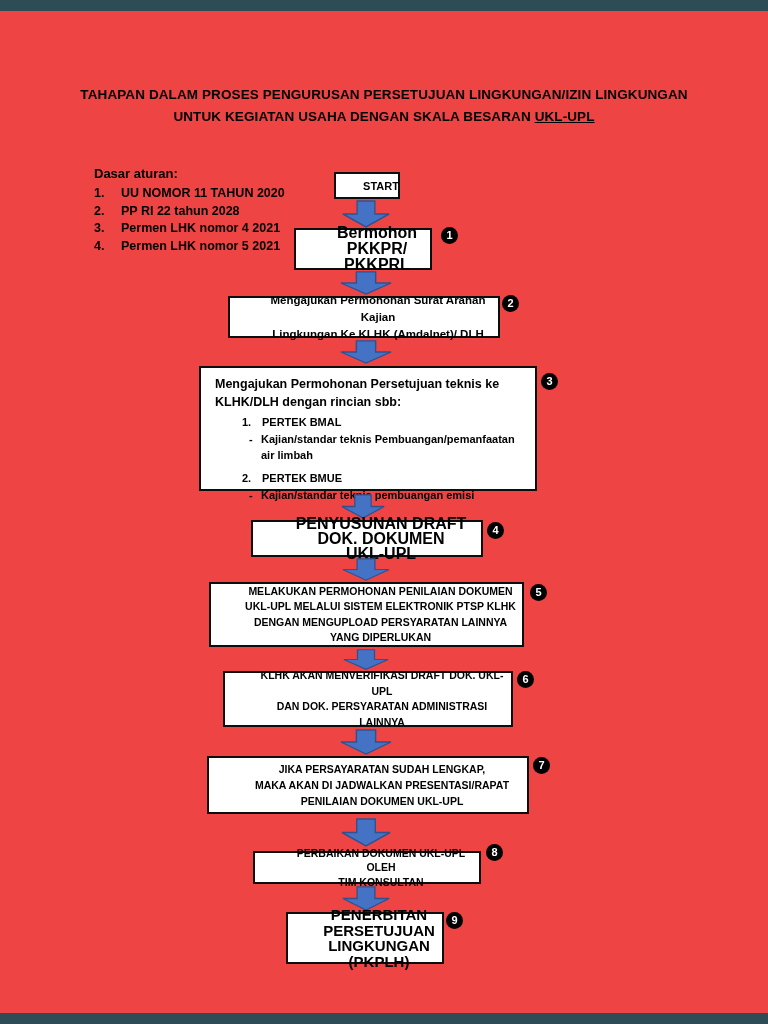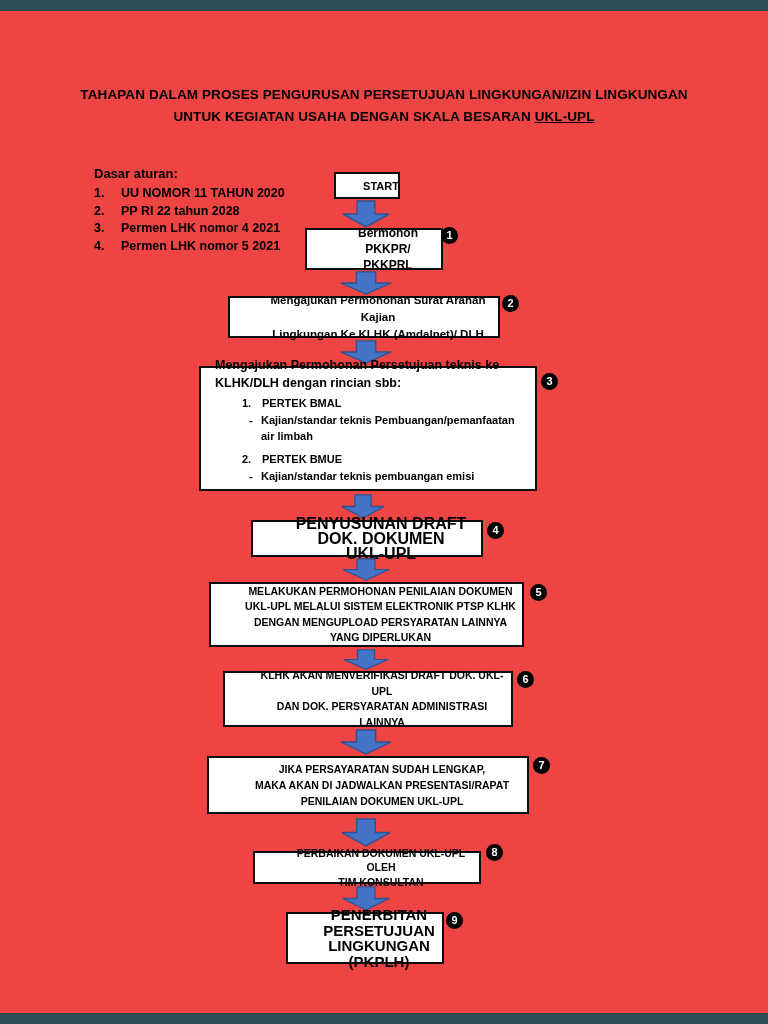--- a/index.html
+++ b/index.html
@@ -16,31 +16,31 @@
 
   .legal{position:absolute;left:94px;top:149px;font-weight:700;margin-top:16px;}
   .legal-heading{font-size:13px;line-height:18px;margin-bottom:2px;}
   .legal-item{display:flex;font-size:12.5px;line-height:17.5px;}
   .legal-num{width:27px;}
 
   .box{position:absolute;background:#fff;border:2px solid #0d0d0d;box-sizing:border-box;
        font-weight:700;display:flex;flex-direction:column;align-items:center;
        justify-content:center;text-align:center;padding-left:28px;}
   .start-box{left:334px;top:172px;width:66px;height:27px;font-size:11px;}
-  .box-1{left:305px;top:228px;width:138px;height:42px;font-size:12px;line-height:16px;}
+  .box-1{left:294px;top:228px;width:138px;height:42px;font-size:16px;line-height:16px;}
   .box-2{left:228px;top:296px;width:272px;height:42px;font-size:11.5px;line-height:17px;}
   .box-4{left:251px;top:520px;width:232px;height:37px;font-size:16px;line-height:15px;}
   .box-5{left:209px;top:582px;width:315px;height:65px;font-size:10.5px;line-height:15.5px;}
   .box-6{left:223px;top:671px;width:290px;height:56px;font-size:10.5px;line-height:15.5px;}
   .box-7{left:207px;top:756px;width:322px;height:58px;font-size:10.5px;line-height:16px;}
   .box-8{left:253px;top:851px;width:228px;height:33px;font-size:10.5px;line-height:14.5px;}
   .box-9{left:286px;top:912px;width:158px;height:52px;font-size:15px;line-height:15.5px;}
 
   .box-3{left:199px;top:366px;width:338px;height:125px;align-items:stretch;
-         justify-content:flex-end;text-align:left;padding:7px 8px 5px 14px;}
+         justify-content:space-between;text-align:left;padding:7px 8px 5px 14px;}
   .b3-head{font-size:12.5px;line-height:18px;}
   .b3-item{margin-top:3px;}
   .b3-item.second{margin-top:7px;}
   .b3-row{display:flex;font-size:11px;line-height:17px;}
   .b3-num{margin-left:27px;width:20px;flex:0 0 auto;}
   .b3-sub{display:flex;font-size:11px;line-height:16px;}
   .b3-dash{margin-left:34px;width:12px;flex:0 0 auto;}
 
   .badge{position:absolute;width:17px;height:17px;border-radius:50%;background:#000;
          color:#fff;font-weight:700;font-size:11px;display:flex;align-items:center;

